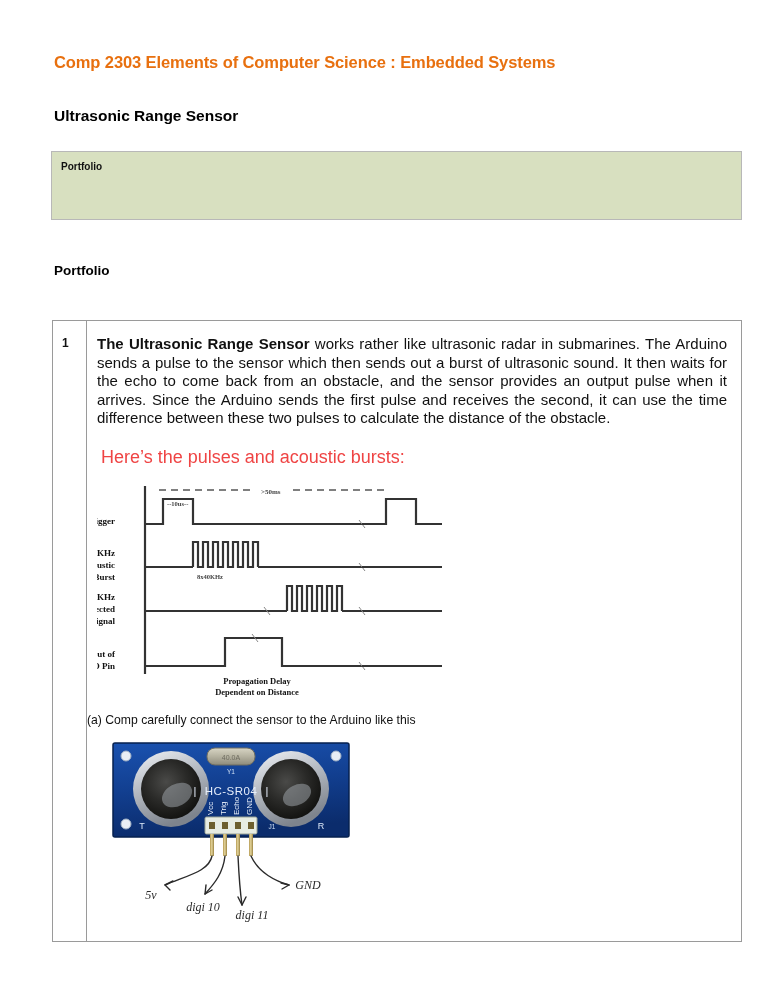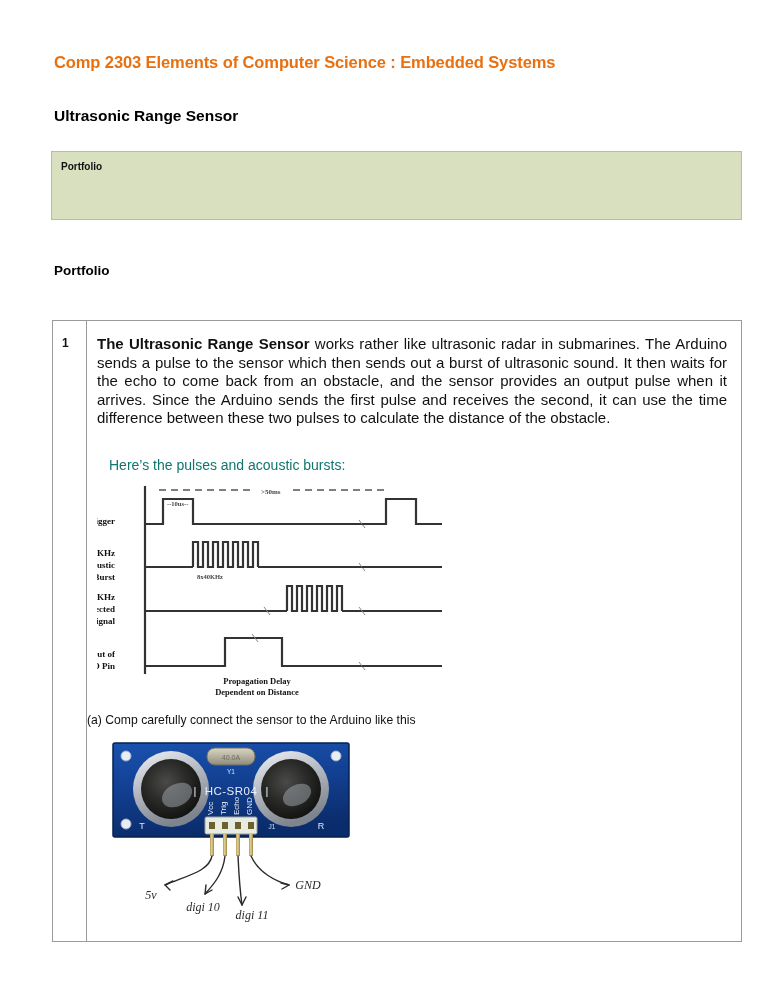--- a/index.html
+++ b/index.html
@@ -118,24 +118,24 @@
   .para {
     font-size: 15px;
     line-height: 18.6px;
     text-align: justify;
     color: #111;
     margin: 0;
   }
   .para b { font-weight: bold; }
   .para-gap { height: 16px; }
   .sub-line {
-    font-size: 14px;
+    font-size: 18px;
     line-height: 18.6px;
-    color: #0f766e;
-    margin: 12px;
+    color: #ef4444;
+    margin: 4px;
   }
 
   
   .timing-wrap {
     position: absolute;
     left: 44px;
     top: 155px;
     width: 420px;
     height: 230px;
   }

